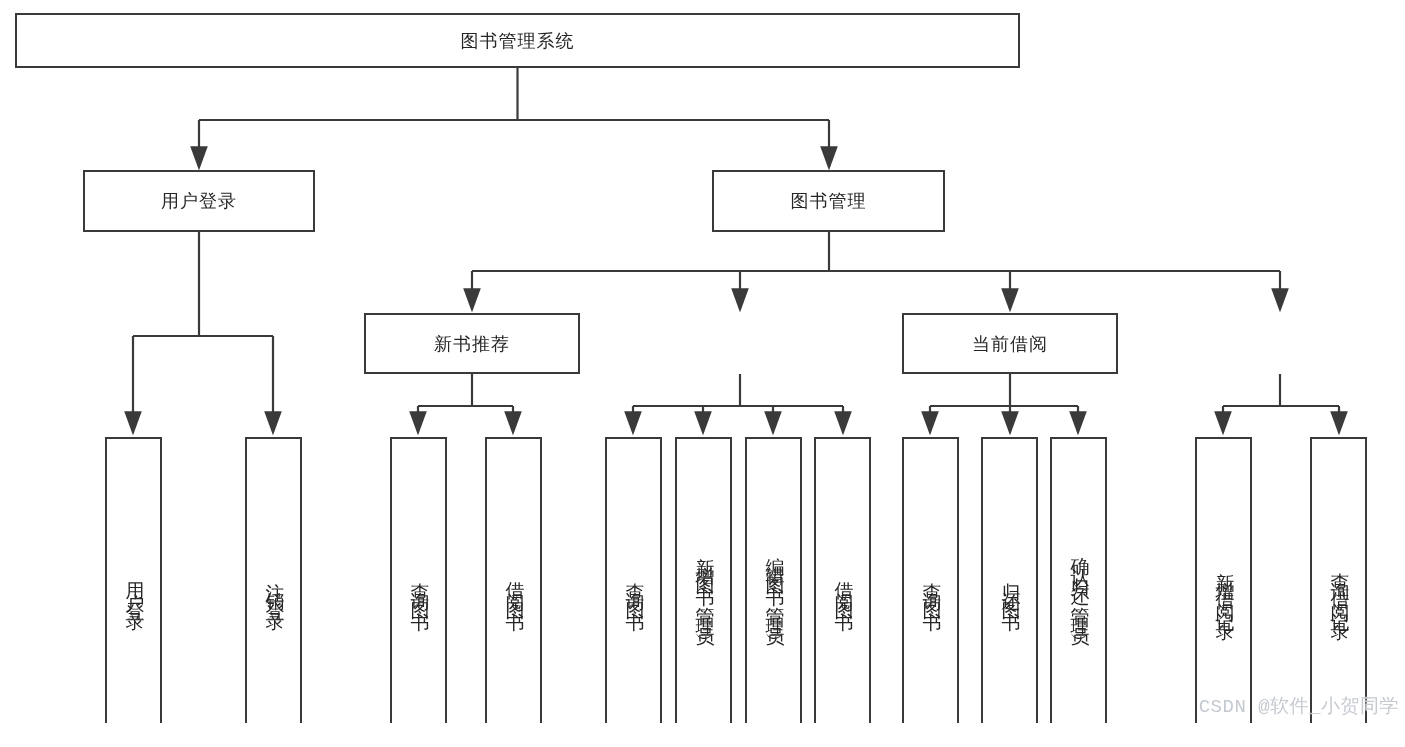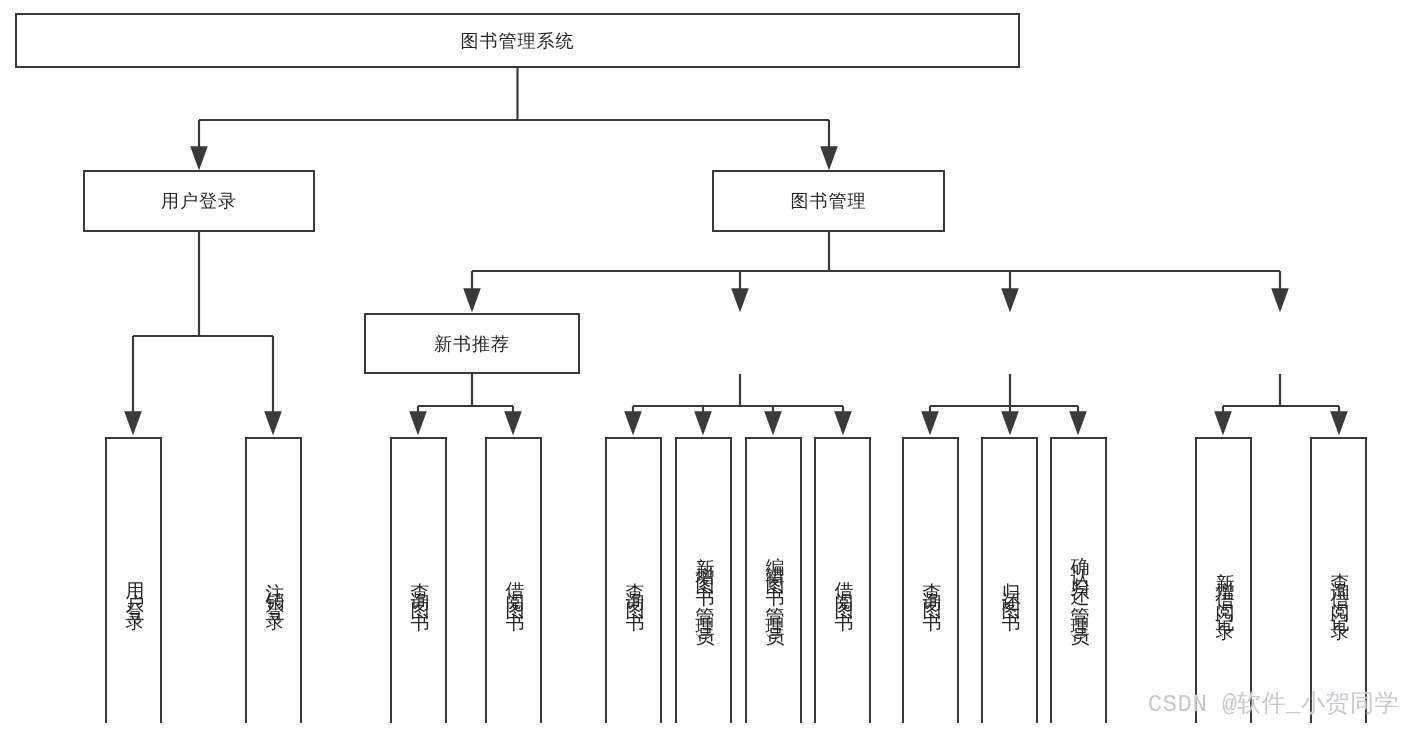--- a/index.html
+++ b/index.html
@@ -45,21 +45,21 @@
     text-orientation:mixed;
     font-size:19px;
     line-height:1;
     letter-spacing:10px;
     color:var(--text);
     white-space:nowrap;
   }
   .watermark{
     position:absolute;
     right:6px;bottom:4px;
-    font-size:24px;
+    font-size:19px;
     letter-spacing:0.5px;
     color:var(--wm);
     text-shadow:0 0 2px #ffffff;
     user-select:none;
   }
 </style>
 </head>
 <body>
 
 <div class="stage">
@@ -111,20 +111,21 @@
     <path d="M1223 406 V431" marker-end="url(#ah)"></path>
     <path d="M1339 406 V431" marker-end="url(#ah)"></path>
   </svg>
 
   <div class="hbox" style="left:15px;top:13px;width:1005px;height:55px">图书管理系统</div>
 
   <div class="hbox" style="left:83px;top:170px;width:232px;height:62px">用户登录</div>
   <div class="hbox" style="left:364px;top:313px;width:216px;height:61px">新书推荐</div>
 
   <div class="hbox" style="left:712px;top:170px;width:233px;height:62px">图书管理</div>
+  <div class="hbox" style="left:902px;top:313px;width:216px;height:61px">当前借阅</div>
 
   <div class="vbox" style="left:105px">
     <span class="vtext">用户登录</span>
   </div>
   <div class="vbox" style="left:245px">
     <span class="vtext">注销登录</span>
   </div>
   <div class="vbox" style="left:390px">
     <span class="vtext">查询图书</span>
   </div>

